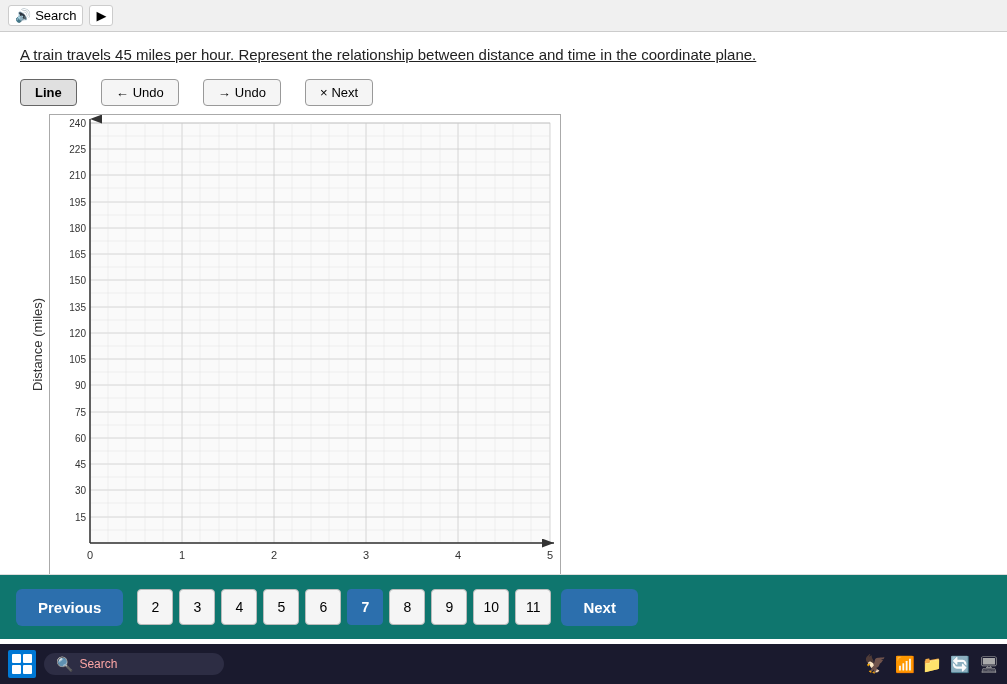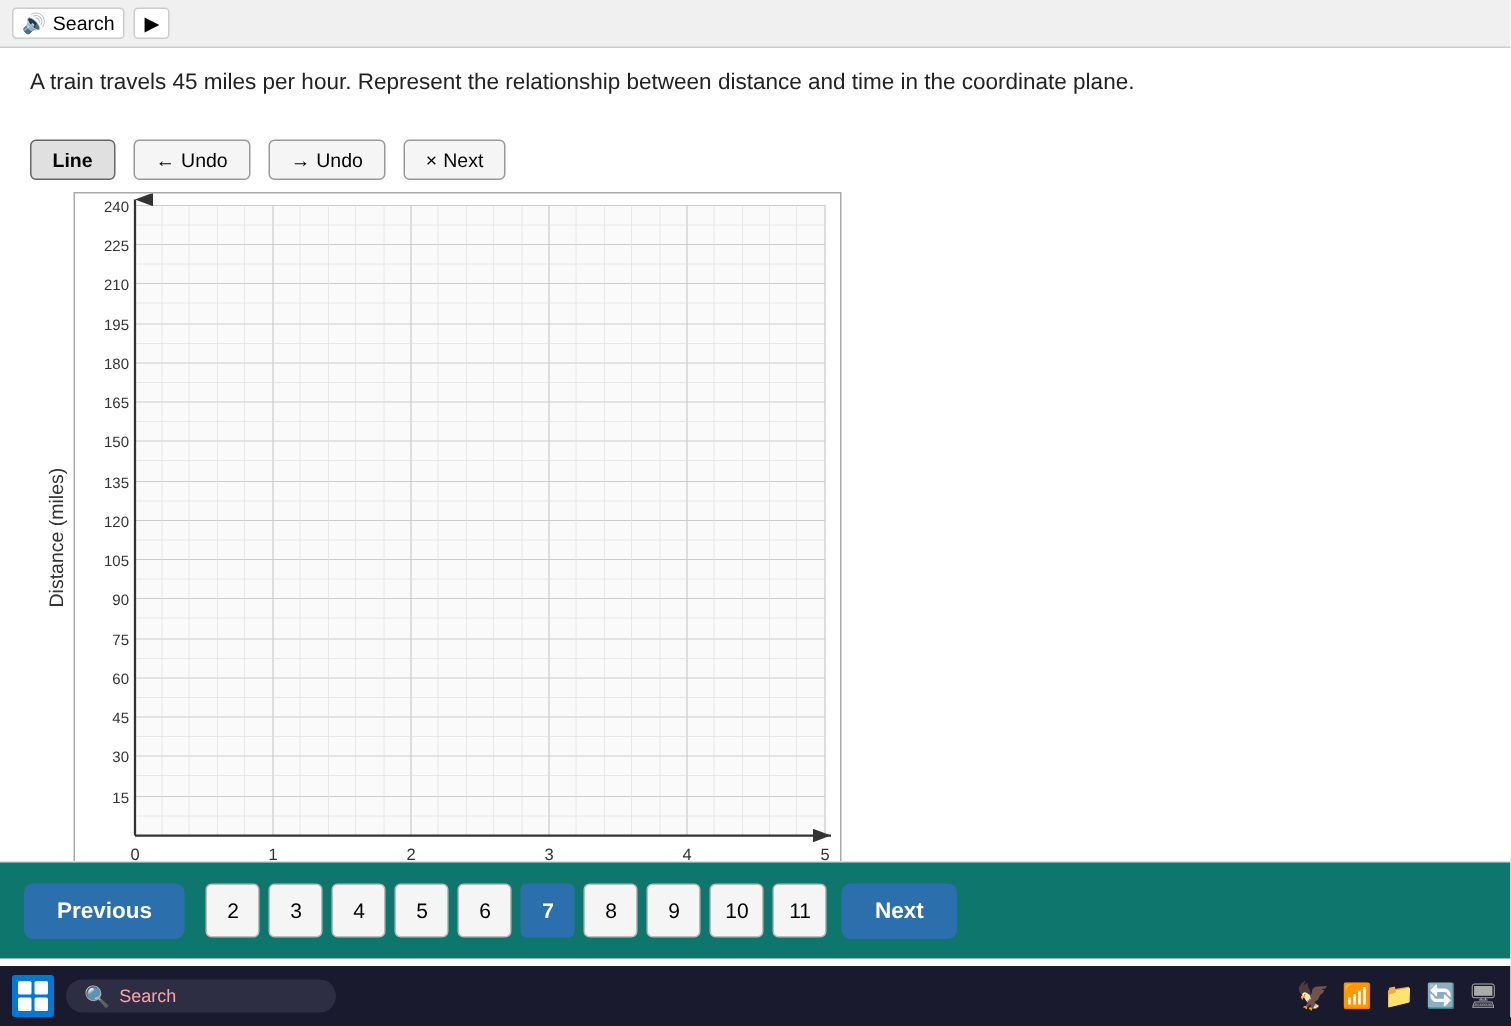--- a/index.html
+++ b/index.html
@@ -35,29 +35,30 @@
     }
 
     
     #main-content {
       padding: 12px 20px 0 20px;
     }
 
     #question-text {
       font-size: 15px;
       color: #222;
-      margin-bottom: 28px;
+      margin-bottom: 14px;
       line-height: 1.4;
+      text-decoration: underline;
     }
 
     
     #toolbar {
       display: flex;
       align-items: center;
-      gap: 12px;
+      gap: 24px;
       margin-bottom: 8px;
     }
     .tool-btn {
       padding: 5px 14px;
       border: 1px solid #999;
       background: #f5f5f5;
       border-radius: 4px;
       font-size: 13px;
       cursor: pointer;
       display: flex;

